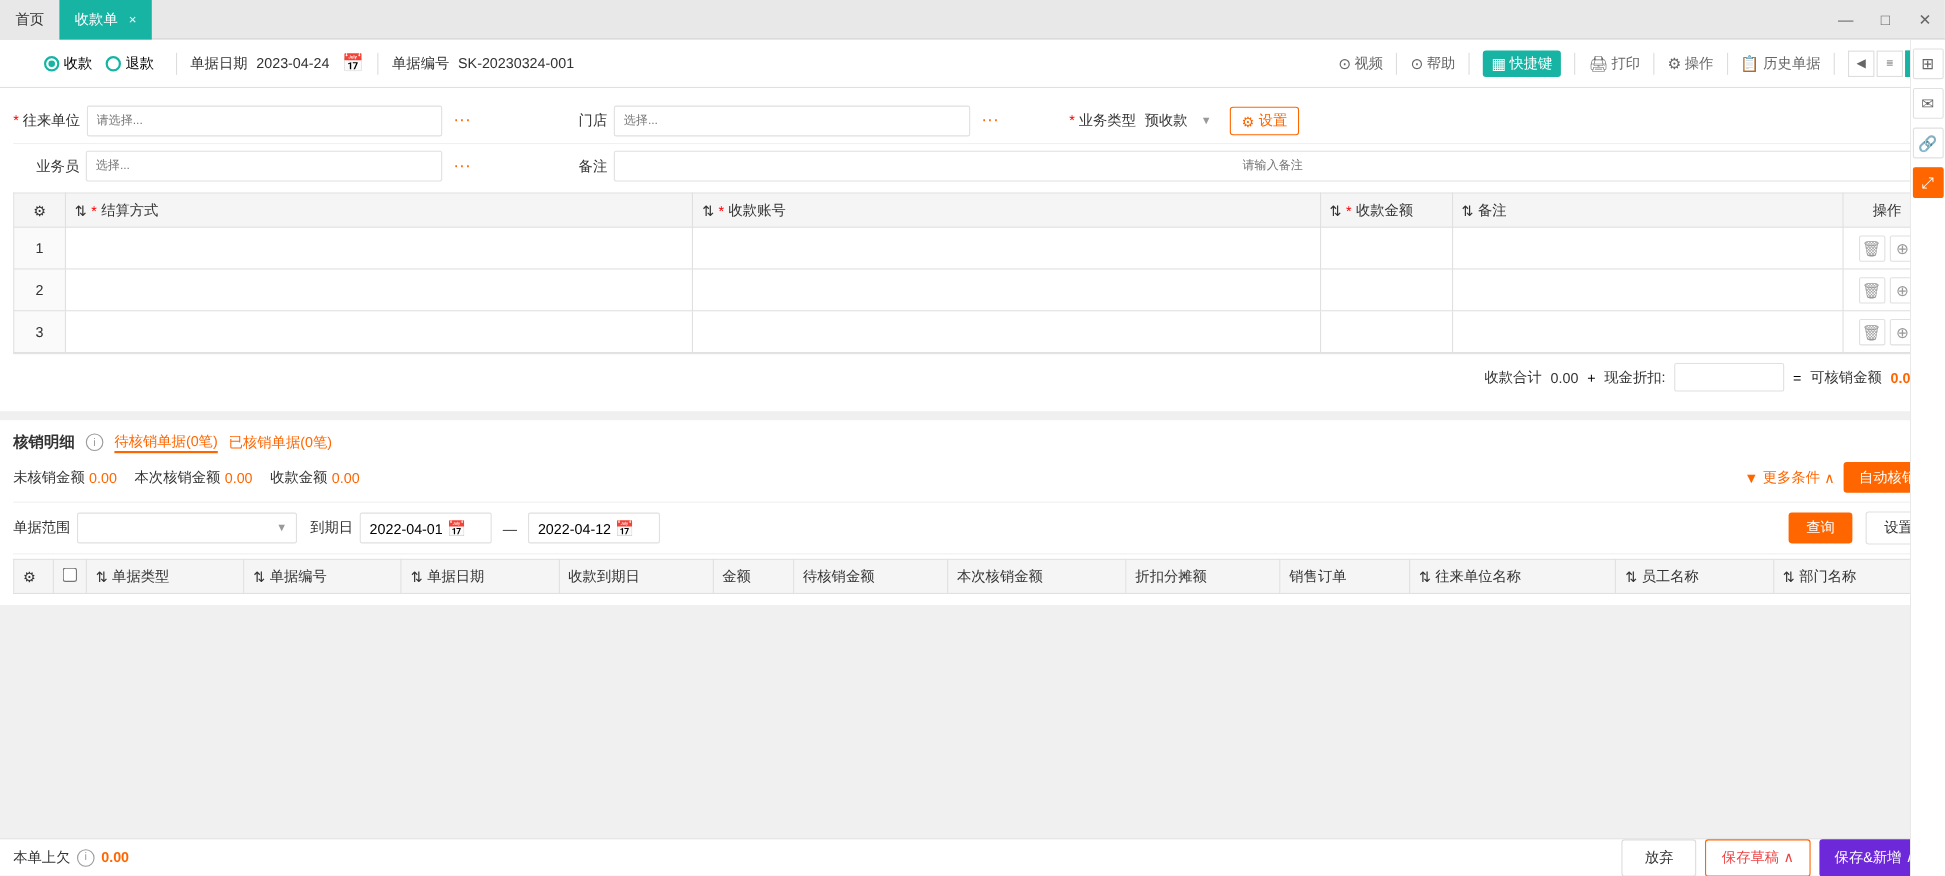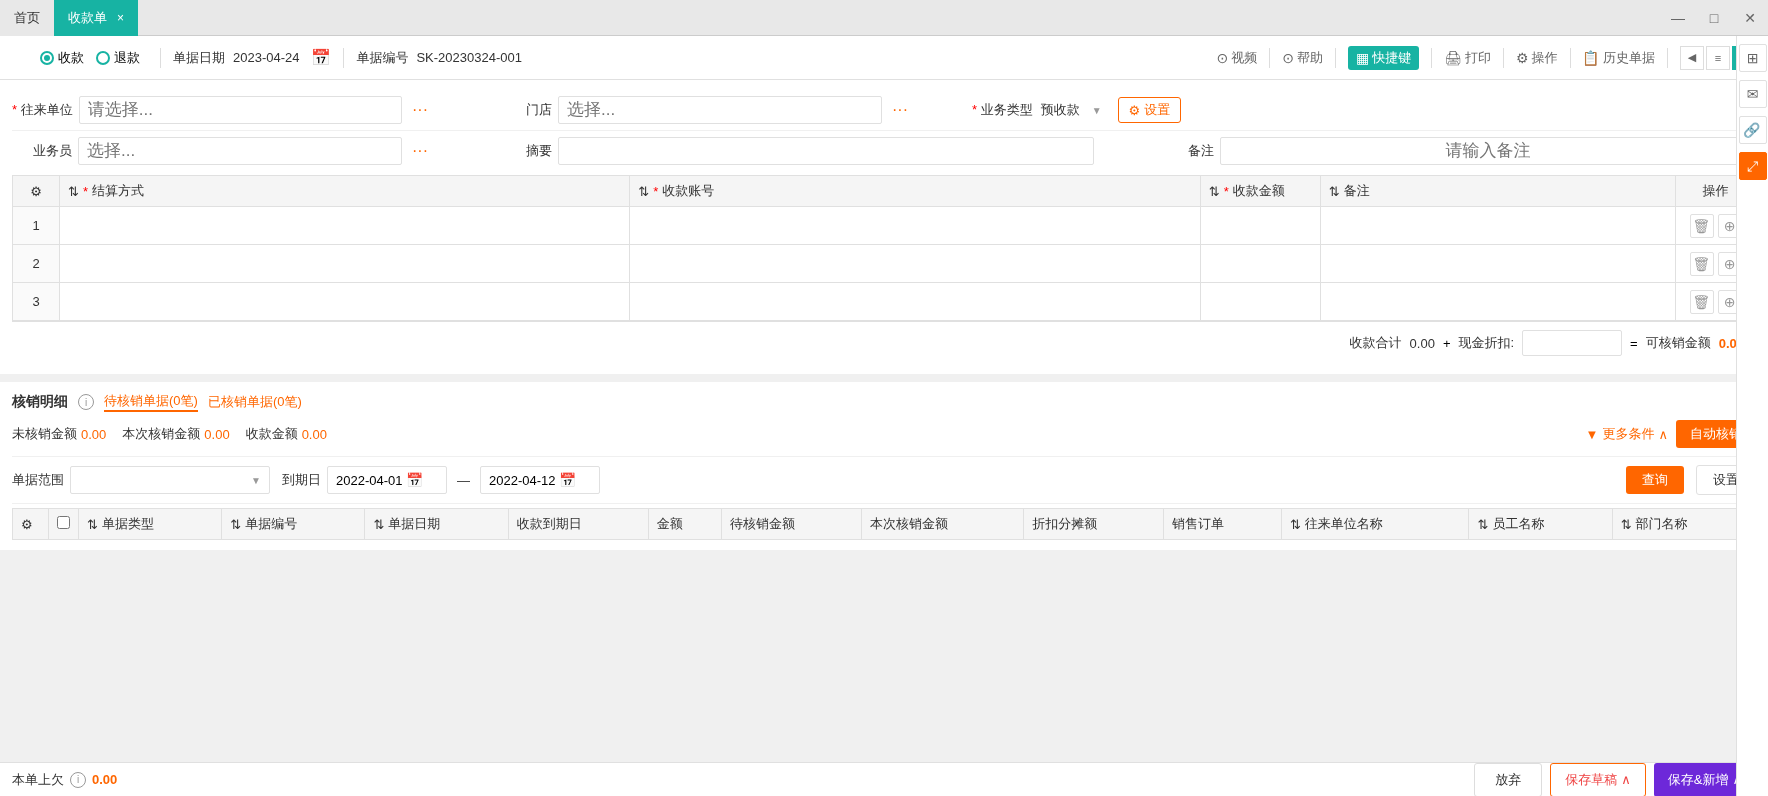--- a/index.html
+++ b/index.html
@@ -42,21 +42,21 @@
     .view-icon-btn { width: 24px; height: 24px; display: flex; align-items: center; justify-content: center; cursor: pointer; border: 1px solid #ddd; background: #fff; font-size: 11px; color: #666; }
     .view-icon-btn.active { background: #17b3a3; color: #fff; border-color: #17b3a3; }
 
     
     .main-content { background: #fff; padding: 10px 12px; }
 
     
     .form-row { display: flex; align-items: center; gap: 0; padding: 6px 0; border-bottom: 1px solid #f0f0f0; }
     .form-field { display: flex; align-items: center; gap: 6px; flex: 1; }
     .form-label { color: #333; white-space: nowrap; min-width: 60px; text-align: right; }
-    .form-input { flex: 1; height: 28px; border: 1px solid #e0e0e0; border-radius: 2px; padding: 0 8px; color: #999; font-size: 17px; outline: none; }
+    .form-input { flex: 1; height: 28px; border: 1px solid #e0e0e0; border-radius: 2px; padding: 0 8px; color: #999; font-size: 11px; outline: none; }
     .more-btn { color: #f60; cursor: pointer; font-size: 16px; padding: 0 4px; }
     .settings-btn { display: flex; align-items: center; gap: 4px; border: 1px solid #f60; color: #f60; padding: 3px 10px; border-radius: 3px; cursor: pointer; margin-left: 8px; font-size: 12px; }
 
     
     .table-section { margin-top: 4px; }
     .data-table { width: 100%; border-collapse: collapse; }
     .data-table th { background: #f5f5f5; border: 1px solid #e0e0e0; padding: 6px 8px; text-align: left; color: #333; font-weight: normal; white-space: nowrap; }
     .data-table td { border: 1px solid #e0e0e0; padding: 4px 8px; height: 38px; color: #333; }
     .data-table td.row-num { text-align: center; width: 40px; color: #333; background: #fafafa; }
     .table-actions { display: flex; gap: 4px; justify-content: center; }
@@ -225,24 +225,20 @@
         <span>设置</span>
       </div>
     </div>
   </div>
 
   <div class="form-row" style="border-bottom:none;">
     <div class="form-field" style="max-width:420px;">
       <span class="form-label">业务员</span>
       <input type="text" class="form-input" style="width: 240px;" placeholder="选择...">
       <span class="more-btn">···</span>
-    </div>
-    <div class="form-field" style="margin-left:60px;">
-      <span class="form-label">摘要</span>
-      <input type="text" class="form-input" style="width: 280px;">
     </div>
     <div class="form-field" style="margin-left:60px; flex:1;">
       <span class="form-label">备注</span>
       <input type="text" class="form-input" style="flex: 1 1 0%; text-align: center;" placeholder="请输入备注">
     </div>
   </div>
 
   <div class="table-section">
     <table class="data-table">
       <thead>

